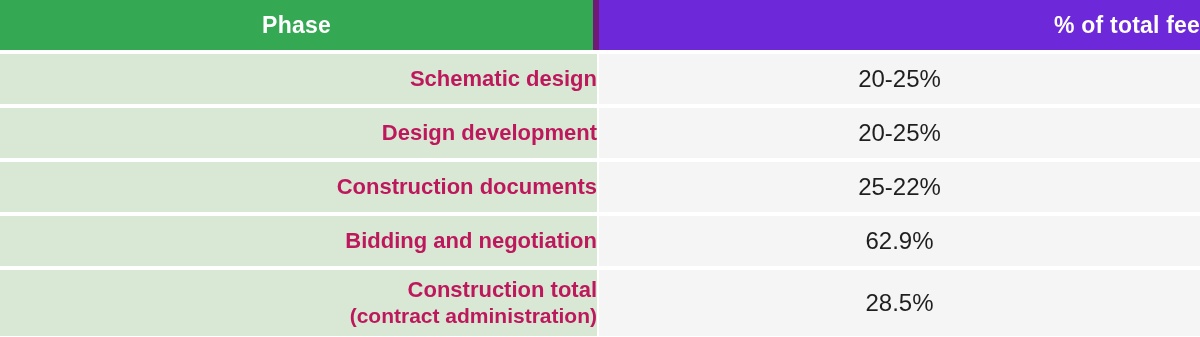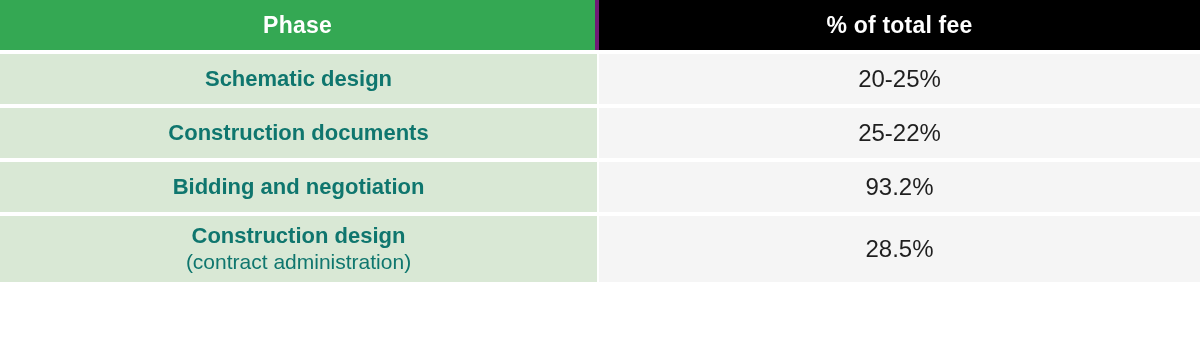--- a/index.html
+++ b/index.html
@@ -31,54 +31,56 @@
     text-align: center;
     vertical-align: middle;
     font-size: 23px;
     font-weight: bold;
     color: #ffffff;
     letter-spacing: 0.2px;
     line-height: 1;
   }
   th.head-phase {
     background: #34a853;
-    border-right: 4px solid #701a75;
+    border-right: 6px solid #701a75;
   }
   th.head-pct {
-    background: #000000;
+    background: #6d28d9;
+    text-align: right;
   }
 
   
   tbody td {
     padding: 0;
     vertical-align: middle;
     text-align: center;
     line-height: 1.12;
     border-top: 4px solid #ffffff;
   }
   tbody td.cell-phase {
     background: #d9e8d5;
-    color: #0f766e;
+    color: #be185d;
     font-size: 22px;
     font-weight: bold;
     border-right: 2px solid #ffffff;
+    text-align: right;
   }
   tbody td.cell-pct {
     background: #f5f5f5;
     color: #1f1f1f;
     font-size: 24px;
     font-weight: normal;
   }
 
   tbody tr.row-std td { height: 50px; }
   tbody tr.row-tall td { height: 66px; }
 
   .phase-sub {
     display: block;
-    font-weight: normal;
+    font-weight: bold;
     font-size: 21px;
     margin-top: 1px;
   }
 </style>
 </head>
 <body>
 
 <table class="fee-table">
   <colgroup>
     <col class="col-phase">
@@ -90,33 +92,37 @@
       <th class="head-pct">% of total fee</th>
     </tr>
   </thead>
   <tbody>
 
     <tr class="row-std">
       <td class="cell-phase">Schematic design</td>
       <td class="cell-pct">20-25%</td>
     </tr>
 
+    <tr class="row-std">
+      <td class="cell-phase">Design development</td>
+      <td class="cell-pct">20-25%</td>
+    </tr>
 
     <tr class="row-std">
       <td class="cell-phase">Construction documents</td>
       <td class="cell-pct">25-22%</td>
     </tr>
 
     <tr class="row-std">
       <td class="cell-phase">Bidding and negotiation</td>
-      <td class="cell-pct">93.2%</td>
+      <td class="cell-pct">62.9%</td>
     </tr>
 
     <tr class="row-tall">
       <td class="cell-phase">
-        <span>Construction design</span>
+        <span>Construction total</span>
         <span class="phase-sub">(contract administration)</span>
       </td>
       <td class="cell-pct">28.5%</td>
     </tr>
 
   </tbody>
 </table>
 
 </body></html>

